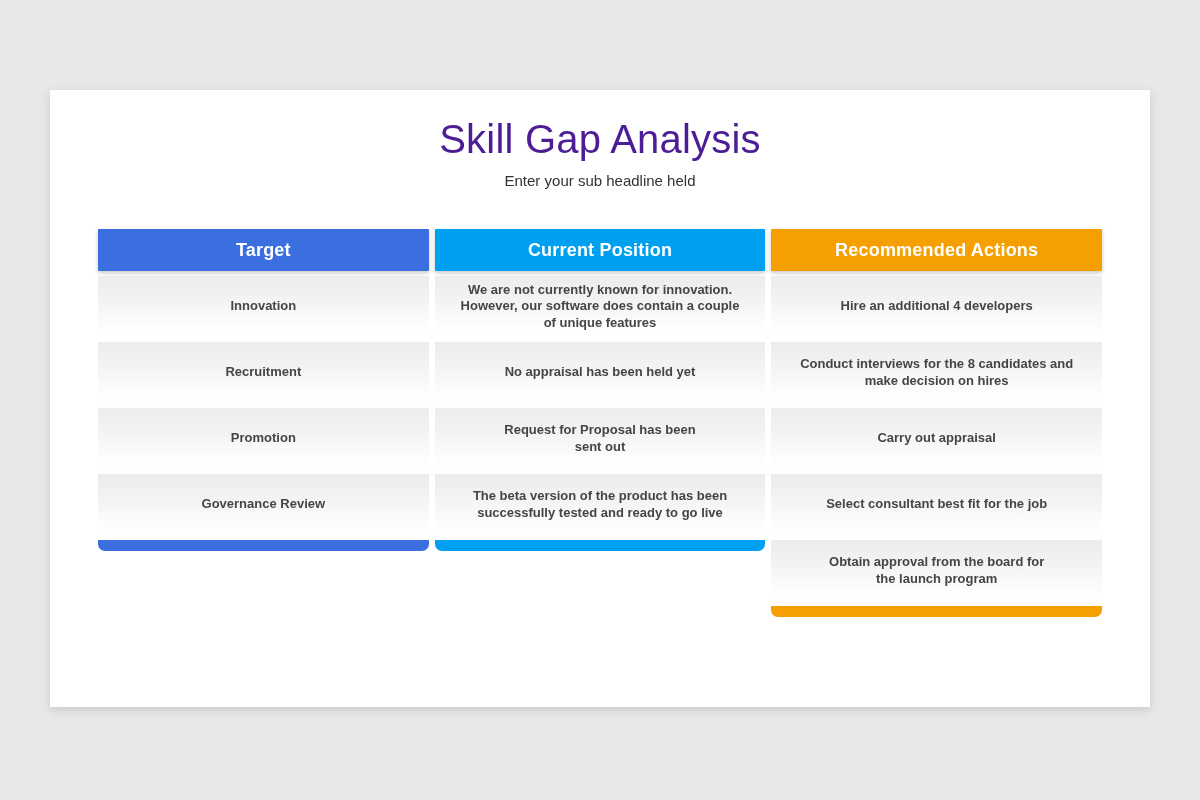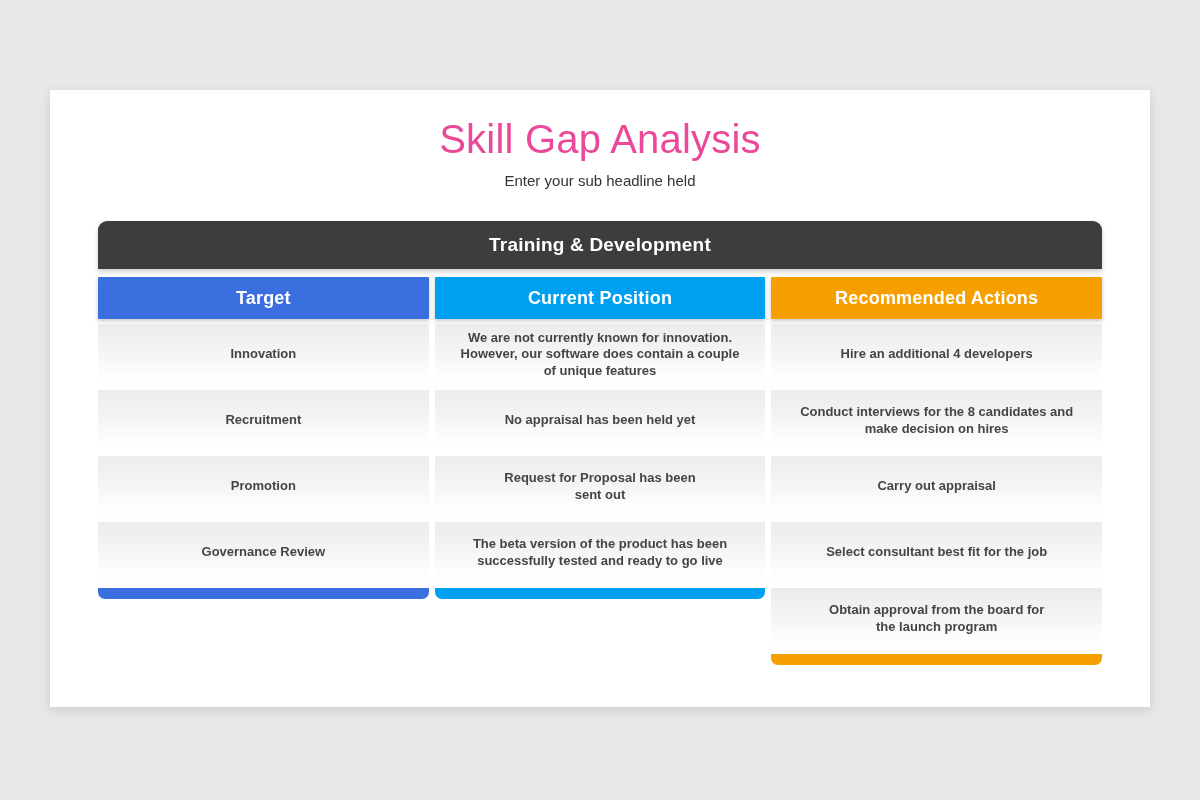--- a/index.html
+++ b/index.html
@@ -28,21 +28,21 @@
   }
 
   
   .title-block {
     padding-top: 27px;
     text-align: center;
   }
   .slide-title {
     font-size: 40px;
     font-weight: 400;
-    color: #ec4899;
+    color: #4c1d95;
     letter-spacing: 0.2px;
     line-height: 1.12;
     margin: 0;
   }
   .slide-subtitle {
     font-size: 15px;
     font-weight: 400;
     color: #333333;
     margin: 10px 0 0 0;
     line-height: 1.2;
@@ -140,23 +140,20 @@
 
 <div class="slide">
 
   <div class="title-block">
     <h1 class="slide-title">Skill Gap Analysis</h1>
     <p class="slide-subtitle">Enter your sub headline held</p>
   </div>
 
   <div class="table-wrap">
 
-    <div class="banner">
-      <span class="banner-text">Training &amp; Development</span>
-    </div>
 
     <div class="columns">
 
       <div class="column">
         <div class="col-head" style="background: rgb(59, 111, 224);">
           <span class="col-head-text">Target</span>
         </div>
         <div class="cells">
           <div class="cell">
               <span class="cell-text">Innovation</span>

